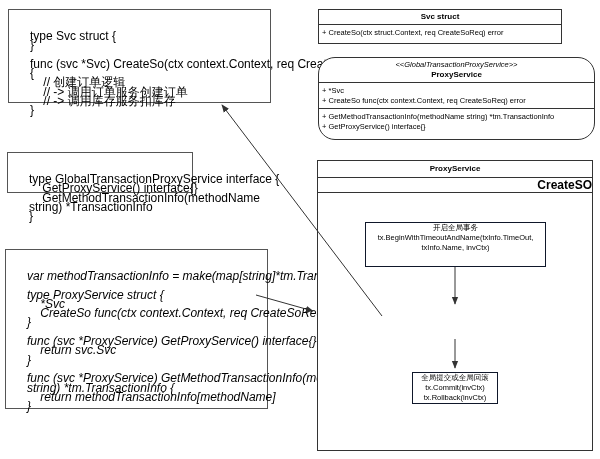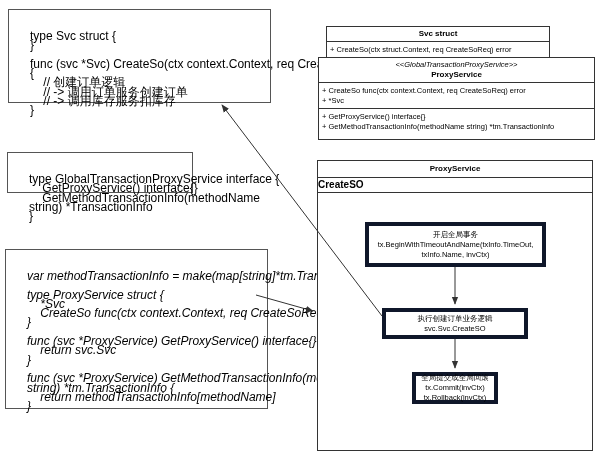--- a/index.html
+++ b/index.html
@@ -63,35 +63,34 @@
   .container-title {
     text-align: center;
     font-weight: bold;
     font-size: 8px;
     border-bottom: 1px solid #333333;
     line-height: 16px;
     height: 17px;
     box-sizing: border-box;
   }
   .container-subtitle {
-    text-align: left;
+    text-align: right;
     font-weight: bold;
-    font-size: 10px;
+    font-size: 12px;
     border-bottom: 1px solid #333333;
     line-height: 14px;
     height: 15px;
     box-sizing: border-box;
   }
   .flow-node {
     position: absolute;
-    border: 4px solid #0f172a;
+    border: 1px solid #0f172a;
     background: #ffffff;
     box-sizing: border-box;
     display: flex;
-    align-items: center;
     justify-content: center;
     text-align: center;
     font-size: 7.5px;
     line-height: 10px;
     white-space: pre-line;
   }
   #connector-layer {
     position: absolute;
     left: 0; top: 0;
     width: 600px; height: 459px;
@@ -134,57 +133,53 @@
 func (svc *ProxyService) GetProxyService() interface{} {
     return svc.Svc
 }
 
 func (svc *ProxyService) GetMethodTransactionInfo(methodName
 string) *tm.TransactionInfo {
     return methodTransactionInfo[methodName]
 }</pre>
   </div>
 
-  <div class="uml-box" style="left:326px; top:9px; width:224px; height:35px;margin-top:17px;">
+  <div class="uml-box" style="left:318px; top:9px; width:244px; height:35px;">
     <div class="uml-title">Svc struct</div>
     <div class="uml-members">
       <div>+ CreateSo(ctx struct.Context, req CreateSoReq) error</div>
     </div>
   </div>
 
-  <div class="uml-box" style="left:318px; top:57px; width:277px; height:83px;">
+  <div class="uml-box" style="left:318px; top:57px; width:277px; height:83px;border-radius:17px;">
     <div class="uml-title">
       <span class="uml-stereotype">&lt;&lt;GlobalTransactionProxyService&gt;&gt;</span>
       <span>ProxyService</span>
     </div>
     <div class="uml-members">
+      <div>+ *Svc</div>
       <div>+ CreateSo func(ctx context.Context, req CreateSoReq) error</div>
-      <div>+ *Svc</div>
     </div>
     <div class="uml-members">
+      <div>+ GetMethodTransactionInfo(methodName string) *tm.TransactionInfo</div>
       <div>+ GetProxyService() interface{}</div>
-      <div>+ GetMethodTransactionInfo(methodName string) *tm.TransactionInfo</div>
     </div>
   </div>
 
   <div class="container-box" style="left:317px; top:160px; width:276px; height:291px;">
     <div class="container-title">ProxyService</div>
     <div class="container-subtitle">CreateSO</div>
   </div>
 
   <div class="flow-node" style="left:365px; top:222px; width:181px; height:45px;">
     <span>开启全局事务
 tx.BeginWithTimeoutAndName(txInfo.TimeOut,
 txInfo.Name, invCtx)</span>
   </div>
 
-  <div class="flow-node" style="left:382px; top:308px; width:146px; height:31px;">
-    <span>执行创建订单业务逻辑
-svc.Svc.CreateSO</span>
-  </div>
 
   <div class="flow-node" style="left:412px; top:372px; width:86px; height:32px;">
     <span>全局提交或全局回滚
 tx.Commit(invCtx)
 tx.Rollback(invCtx)</span>
   </div>
 
   <svg id="connector-layer" viewBox="0 0 600 459" xmlns="http://www.w3.org/2000/svg">
     <defs>
       <marker id="arrowhead" viewBox="0 0 10 10" refX="9" refY="5" markerWidth="8" markerHeight="8" orient="auto-start-reverse">

